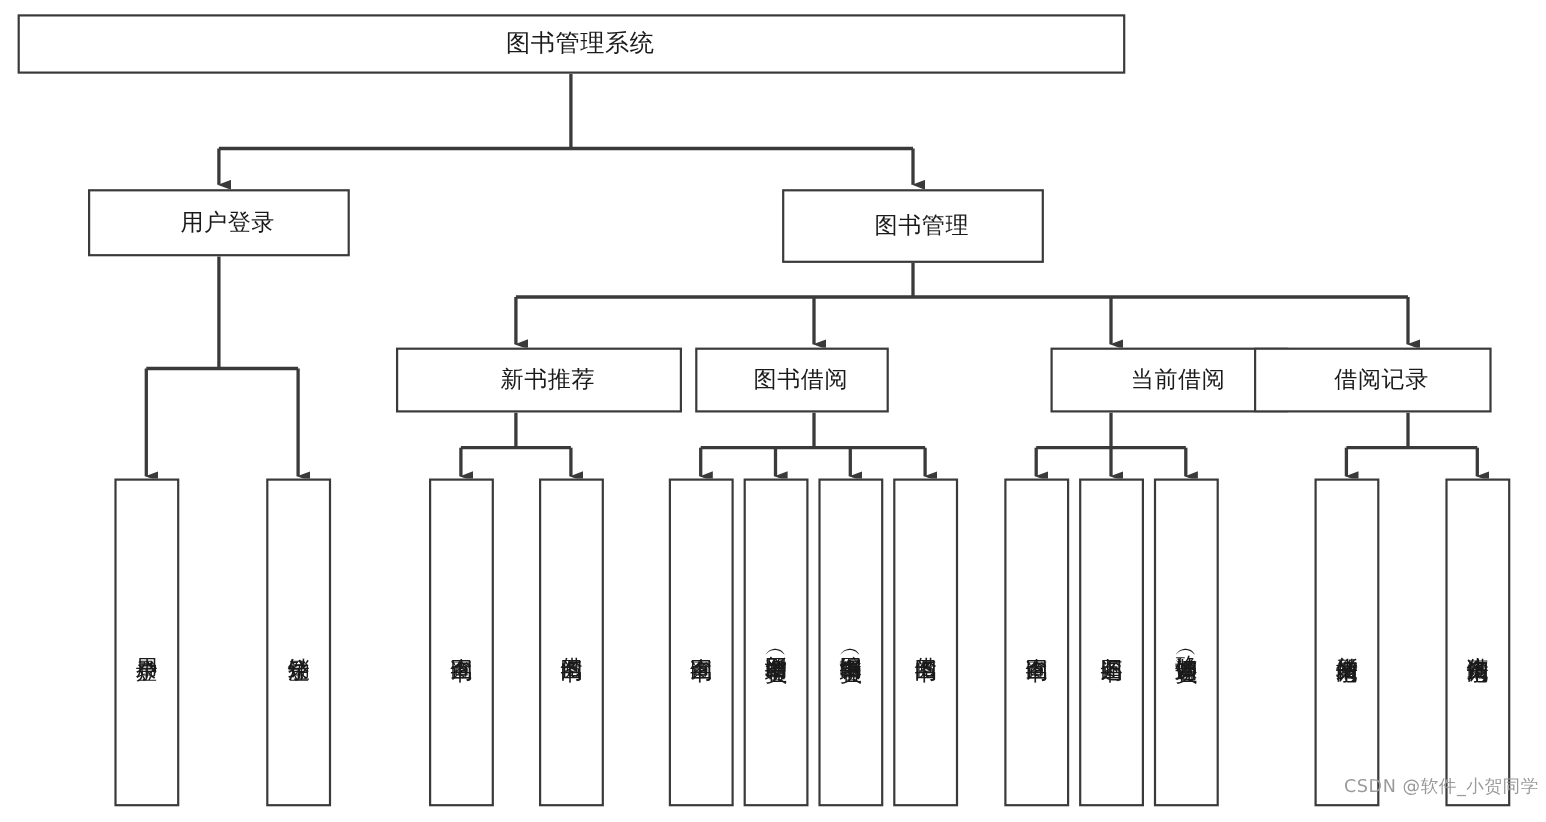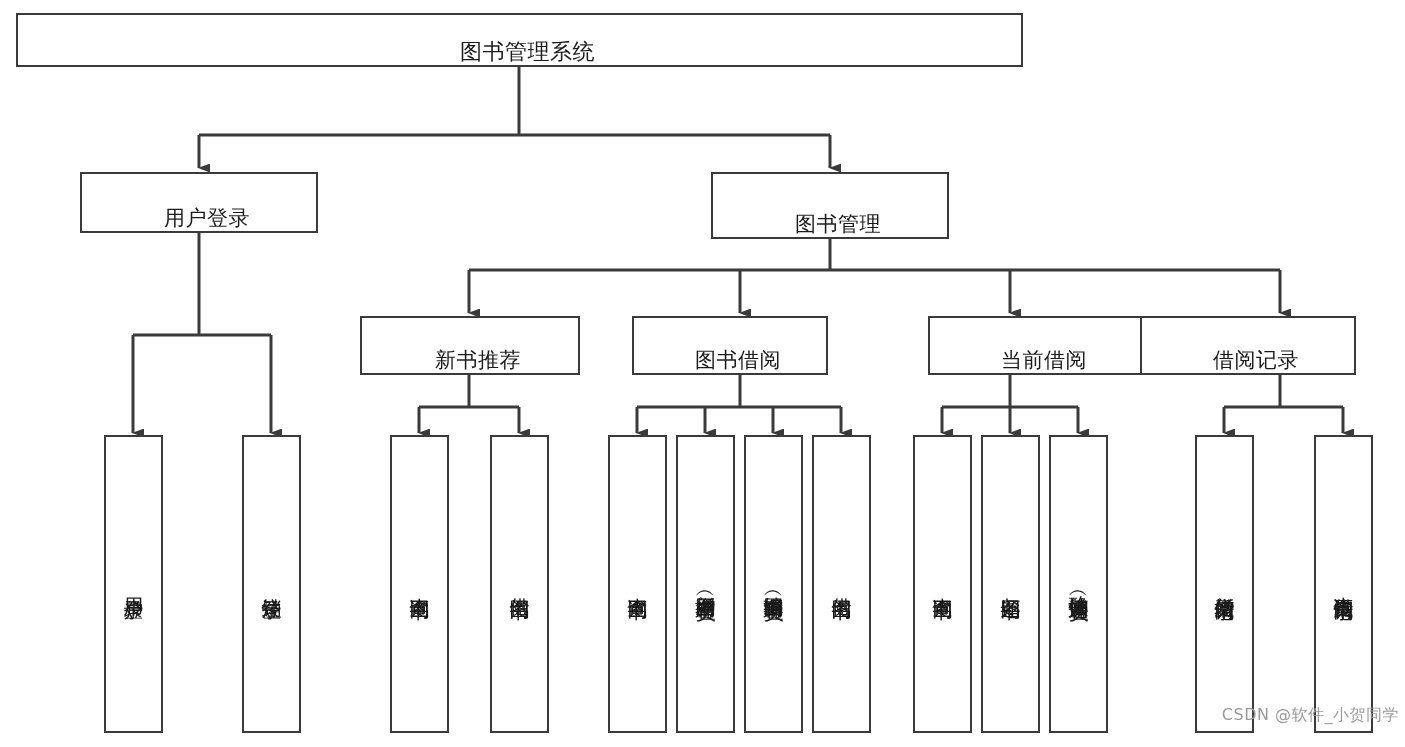--- a/index.html
+++ b/index.html
@@ -24,21 +24,21 @@
     width: 1405px;
     height: 747px;
     pointer-events: none;
   }
   .node {
     position: absolute;
     box-sizing: border-box;
     border: 2.5px solid #3a3a3a;
     background: #ffffff;
     display: flex;
-    align-items: flex-end;
+    align-items: center;
     justify-content: center;
     color: #1a1a1a;
     text-align: center;
     padding-left: 16px;
   }
   .node.h {
     font-size: 21px;
     line-height: 1.2;
     letter-spacing: 0.5px;
   }
@@ -131,27 +131,27 @@
     <span>图书管理系统</span>
   </div>
 
   <div class="node h" style="left:80px; top:172px; width:238px; height:61px;">
     <span>用户登录</span>
   </div>
   <div class="node h" style="left:711px; top:172px; width:238px; height:67px;">
     <span>图书管理</span>
   </div>
 
-  <div class="node h" style="left:360px; top:316px; width:220px; height:59px;">
+  <div class="node h" style="left:360px; top:316px; width:260px; height:59px;">
     <span>新书推荐</span>
   </div>
-  <div class="node h" style="left:632px; top:316px; width:196px; height:59px;">
+  <div class="node h" style="left:632px; top:316px; width:176px; height:59px;">
     <span>图书借阅</span>
   </div>
-  <div class="node h" style="left:928px; top:316px; width:216px; height:59px;">
+  <div class="node h" style="left:955px; top:316px; width:216px; height:59px;">
     <span>当前借阅</span>
   </div>
   <div class="node h" style="left:1140px; top:316px; width:216px; height:59px;">
     <span>借阅记录</span>
   </div>
 
   <div class="node v" style="left:104px; top:435px; width:59px; height:298px;">
     <span>用户登录</span>
   </div>
   <div class="node v" style="left:242px; top:435px; width:59px; height:298px;">

